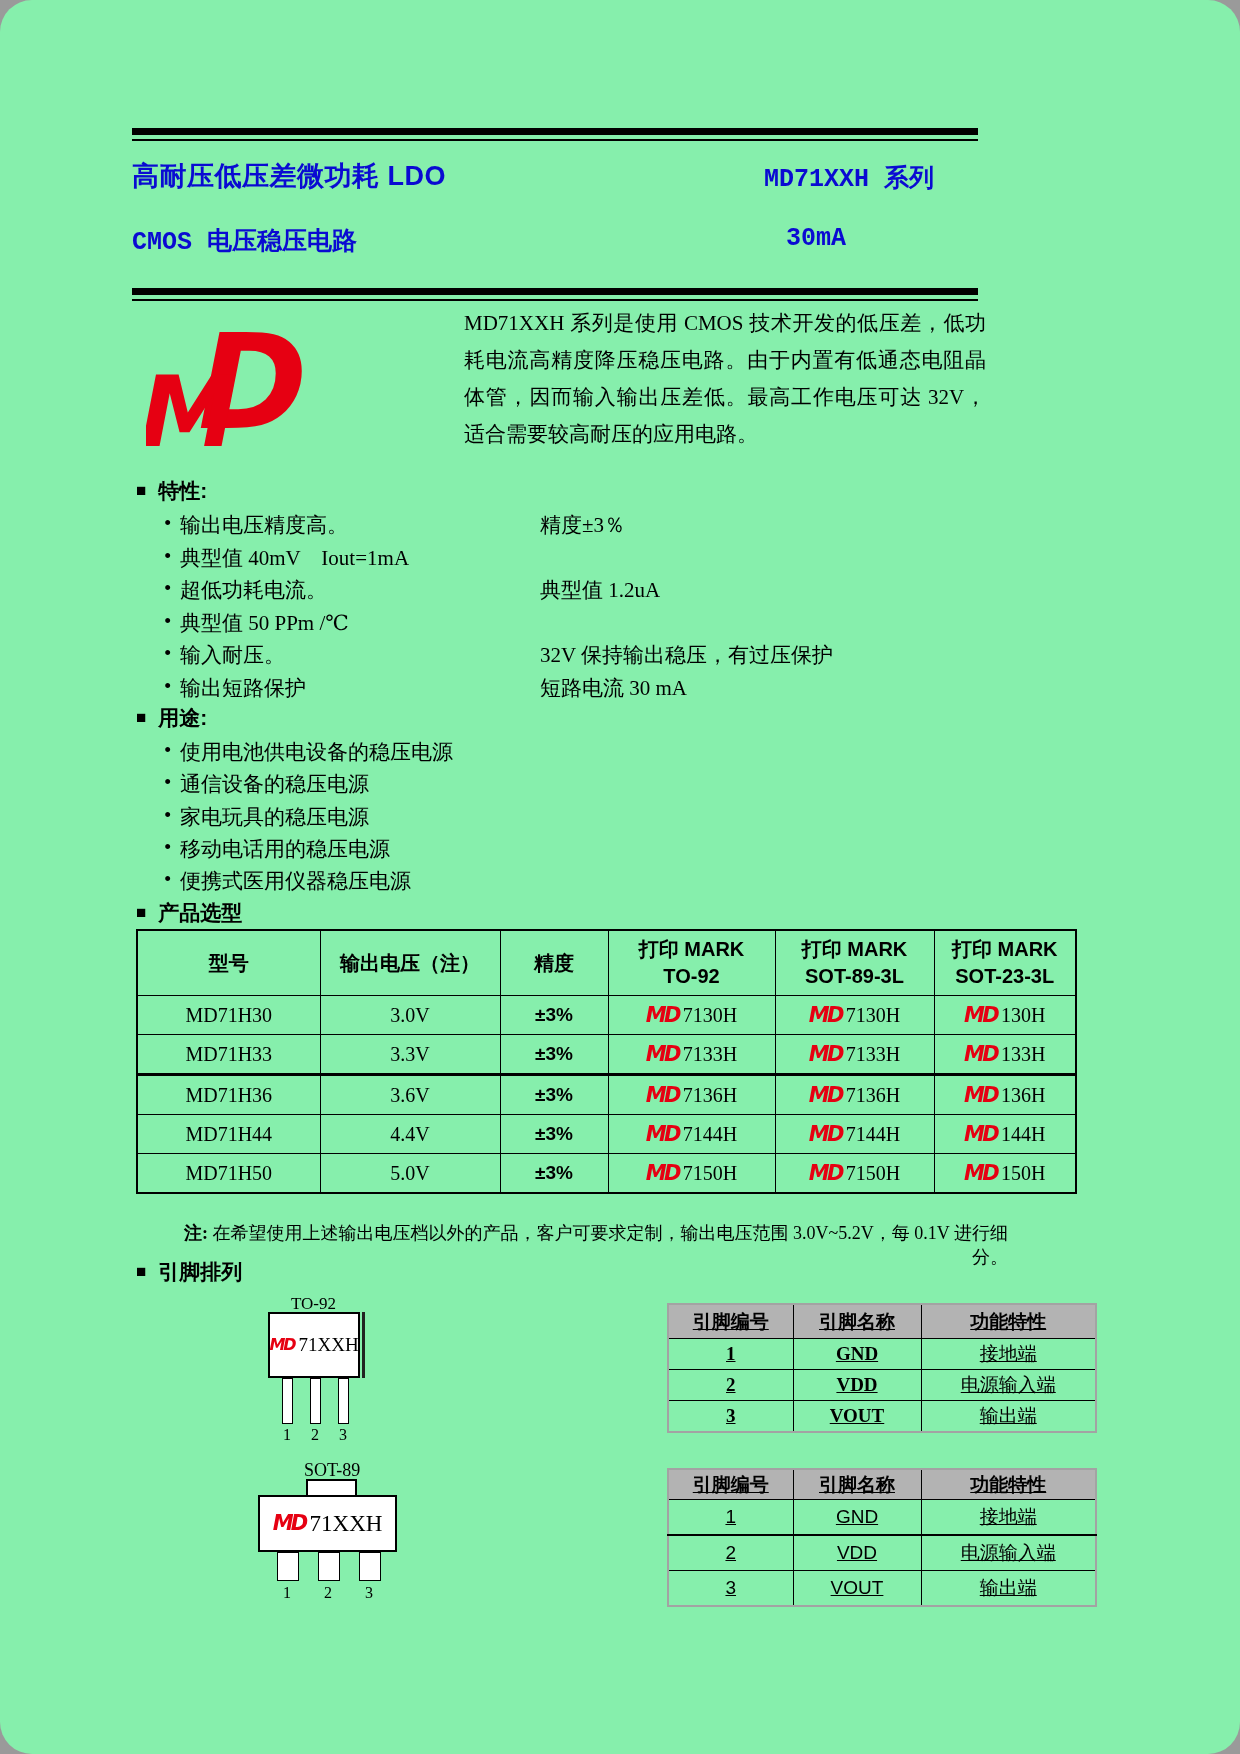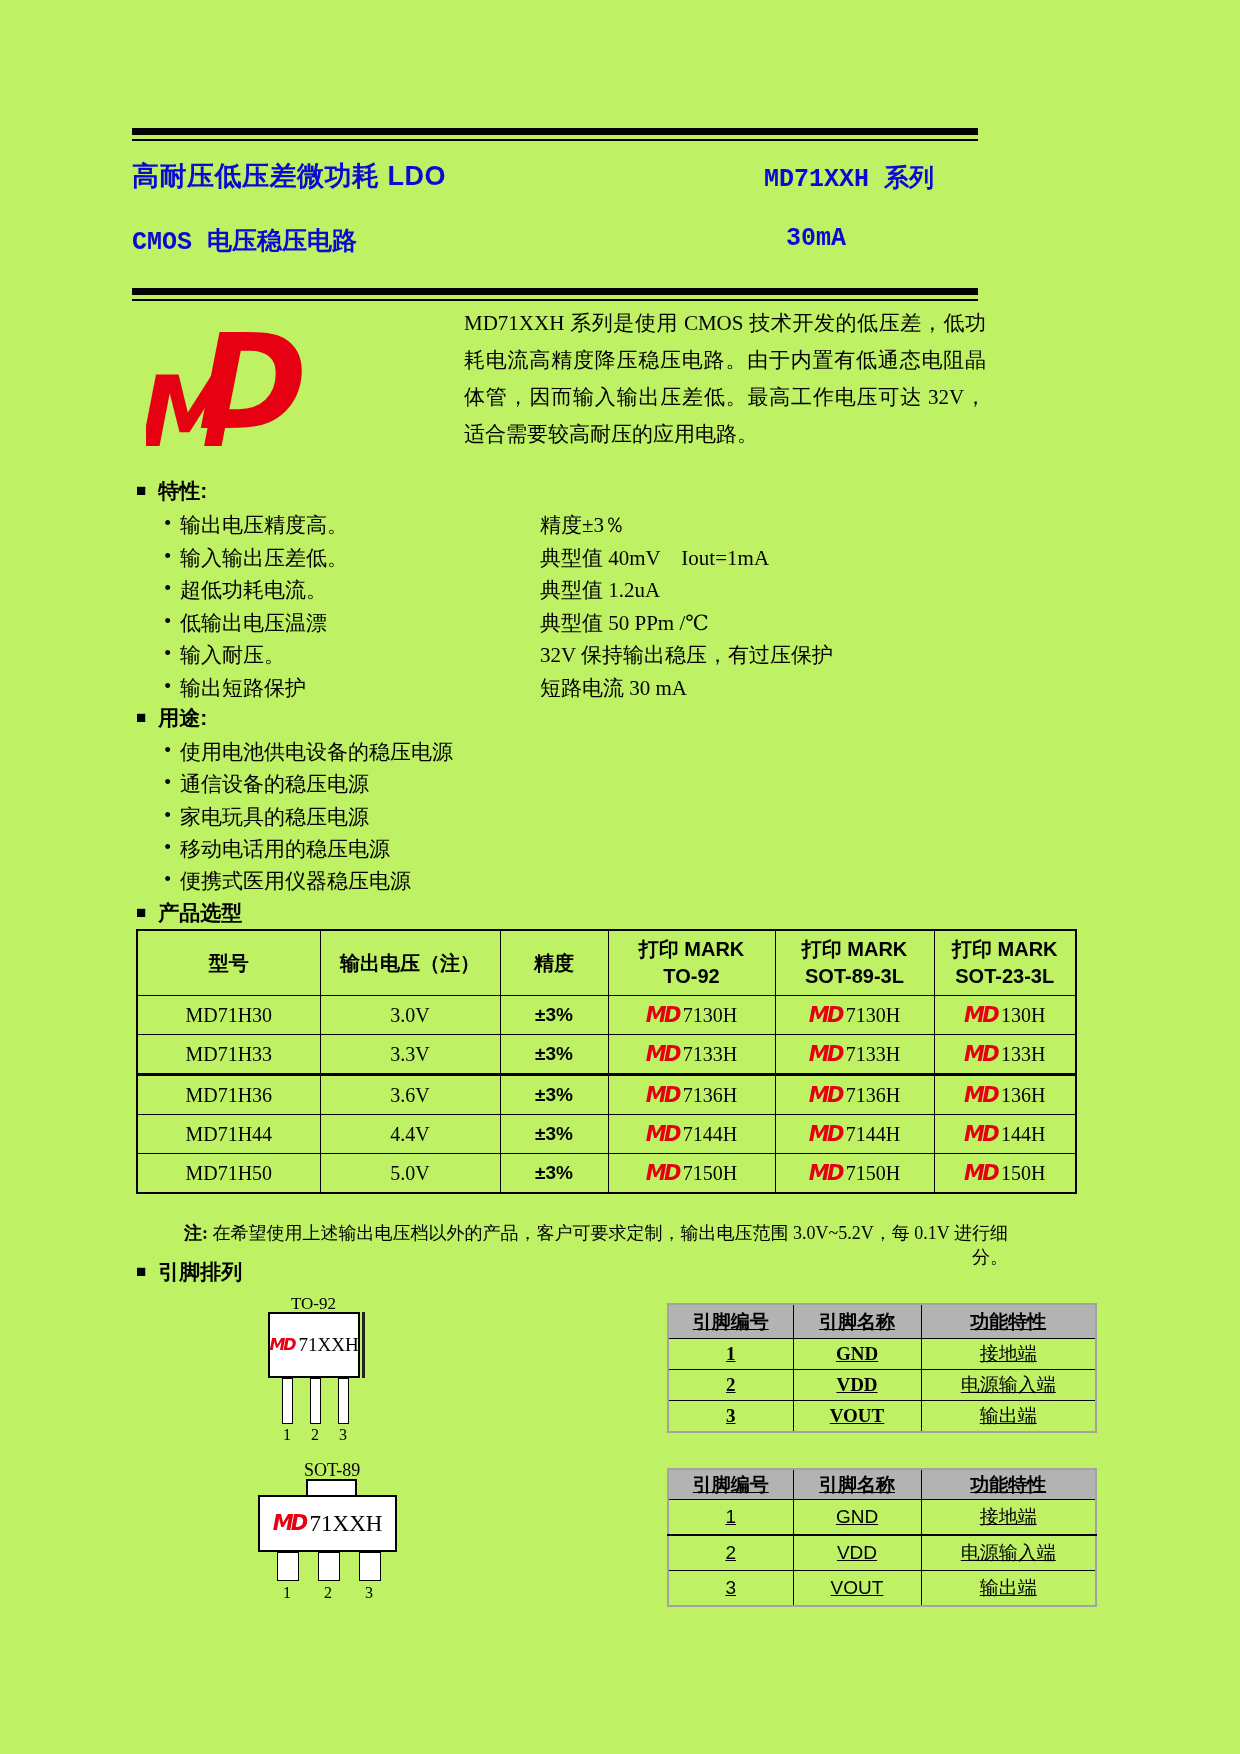--- a/index.html
+++ b/index.html
@@ -1,19 +1,19 @@
 <!DOCTYPE html>
 <html><head>
 <meta charset="utf-8">
 <style>
   html,body{margin:0;padding:0;background:#9a9a9a;}
   .page{
-    position:relative;width:1240px;height:1754px;background:#bef264;
+    position:relative;width:1240px;height:1754px;background:#86efac;
     font-family:"Liberation Serif","DejaVu Serif",serif;color:#000;
-    margin:0 auto;overflow:hidden;
+    margin:0 auto;overflow:hidden;border-radius:32px;
   }
   .abs{position:absolute;}
   .sans{font-family:"Liberation Sans","DejaVu Sans",sans-serif;}
   .mono{font-family:"Liberation Mono","DejaVu Sans Mono",monospace;text-align:center;}
   .blue{color:#0a0ad2;}
   .rule{border-top:7px solid #000;border-bottom:2.5px solid #000;height:4px;}
   .title1{font-size:27px;font-weight:bold;letter-spacing:.5px;}
   .title-mono{font-size:25px;font-weight:bold;}
   .sec-head{font-size:21px;font-weight:bold;font-family:"Liberation Sans","DejaVu Sans",sans-serif;}
   .sec-head .sq{font-size:17px;vertical-align:2px;margin-right:12px;}
@@ -94,31 +94,29 @@
     <span class="sq">■</span><span>特性:</span>
   </div>
   <div class="abs" style="top:511px;left:164px;width:822px;">
     <div class="feat-row">
         <span class="bullet">•</span>
         <span class="fname">输出电压精度高。</span>
         <span class="fval">精度±3％</span>
       </div>
     <div class="feat-row">
         <span class="bullet">•</span>
-        <span class="fname">输入输出压差低。</span>
         <span class="fval">典型值 40mV　Iout=1mA</span>
       </div>
     <div class="feat-row">
         <span class="bullet">•</span>
         <span class="fname">超低功耗电流。</span>
         <span class="fval">典型值 1.2uA</span>
       </div>
     <div class="feat-row">
         <span class="bullet">•</span>
-        <span class="fname">低输出电压温漂</span>
         <span class="fval">典型值 50 PPm /℃</span>
       </div>
     <div class="feat-row">
         <span class="bullet">•</span>
         <span class="fname">输入耐压。</span>
         <span class="fval">32V 保持输出稳压，有过压保护</span>
       </div>
     <div class="feat-row">
         <span class="bullet">•</span>
         <span class="fname">输出短路保护</span>

